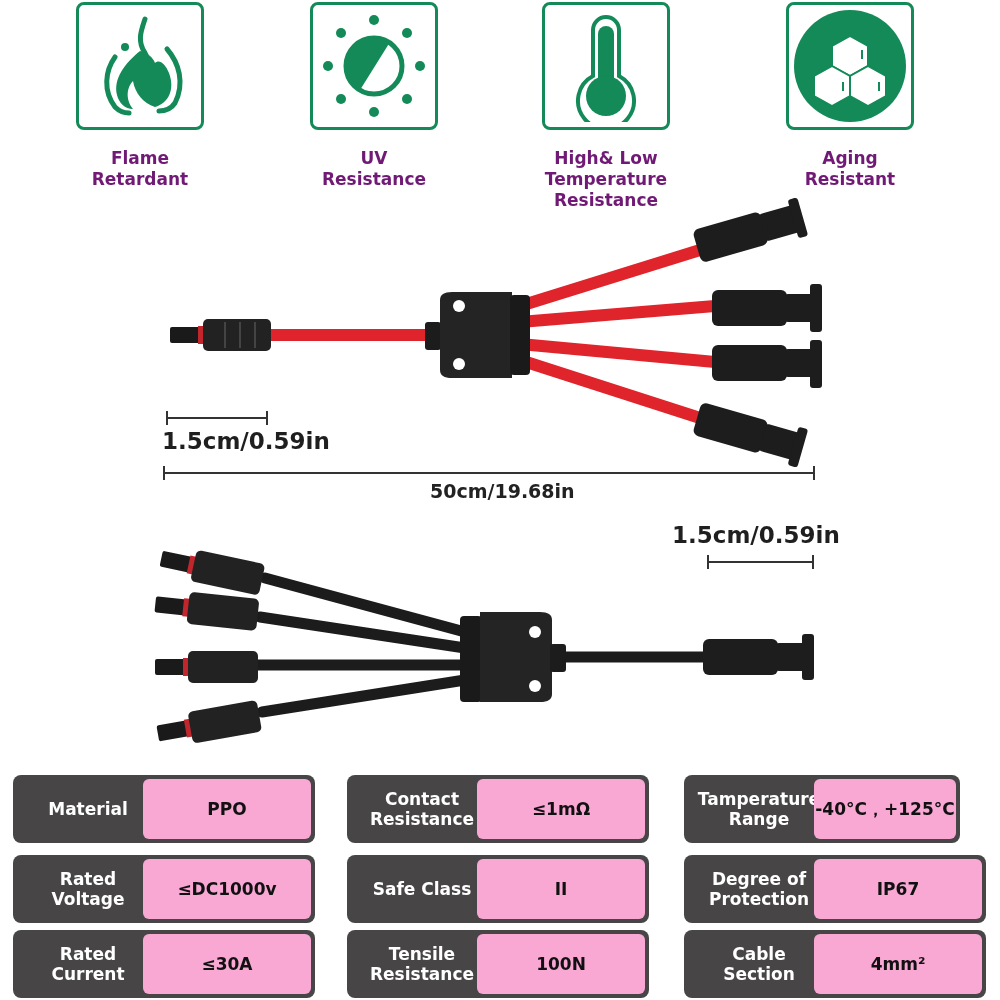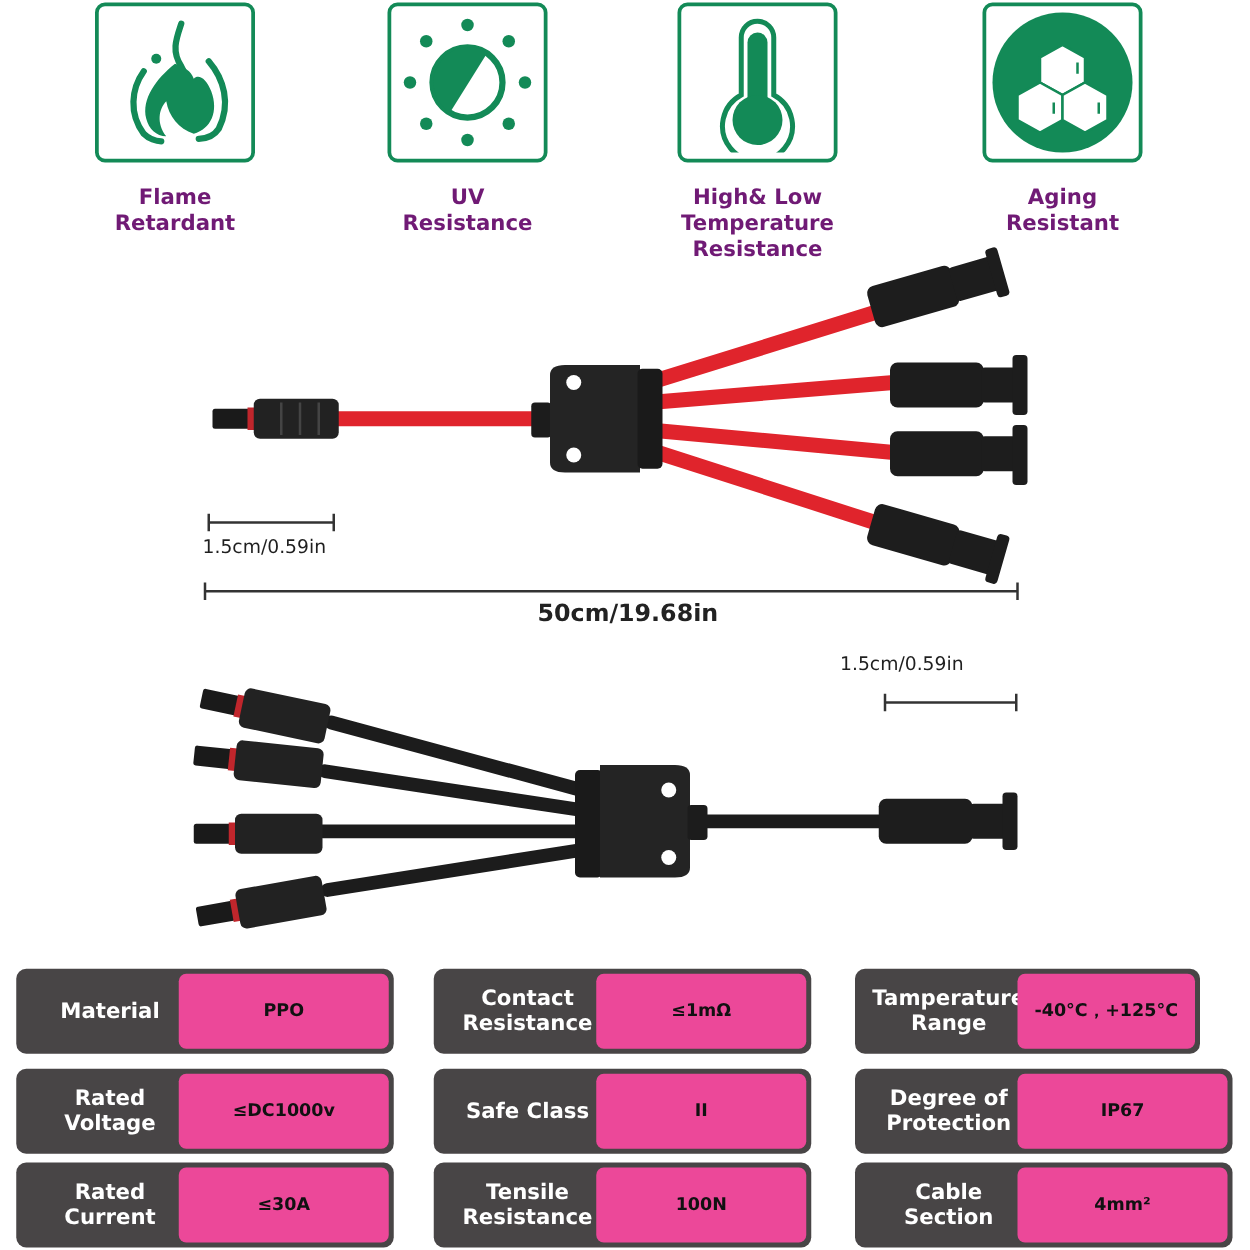--- a/index.html
+++ b/index.html
@@ -11,34 +11,34 @@
     width: 128px; height: 128px; border: 3px solid #138a57; border-radius: 8px;
     background: #fff; display: flex; align-items: center; justify-content: center;
   }
   .feature .label {
     margin-top: 18px; font-size: 17px; font-weight: bold; color: #701a75; line-height: 21px;
     white-space: pre-line;
   }
 
   .diagram { position: absolute; left: 0; top: 190px; width: 1000px; height: 560px; }
 
-  .dim-label { position: absolute; font-weight: normal; font-size: 15px; color: #1f1f1f; white-space: nowrap; }
+  .dim-label { position: absolute; font-weight: bold; font-size: 23px; color: #1f1f1f; white-space: nowrap; }
   .dim-label.light { font-weight: bold; font-size: 19px; color: #222; }
 
   .spec {
     position: absolute; height: 68px; background: #484546; border-radius: 8px;
     display: flex; align-items: stretch; padding: 4px 4px 4px 0;
   }
   .spec .key {
     width: 130px; flex: 0 0 130px; color: #fff; font-weight: bold; font-size: 17px;
     display: flex; align-items: center; justify-content: center; text-align: center;
     line-height: 20px; white-space: pre-line; padding-left: 20px;
   }
   .spec .val {
-    flex: 1; background: #ec4899; border-radius: 6px; color: #111; font-weight: bold; font-size: 14px;
+    flex: 1; background: #f9a8d4; border-radius: 6px; color: #111; font-weight: bold; font-size: 17px;
     display: flex; align-items: center; justify-content: center;
   }
 </style>
 </head>
 <body>
 
 <div class="feature" style="left:76px;">
   <div class="icon-box">
     <svg width="110" height="110" viewBox="0 0 110 110">
       <path d="M60 8 C56 20 52 30 60 42 C66 52 62 60 58 62" fill="none" stroke="#138a57" stroke-width="5" stroke-linecap="round"></path>

